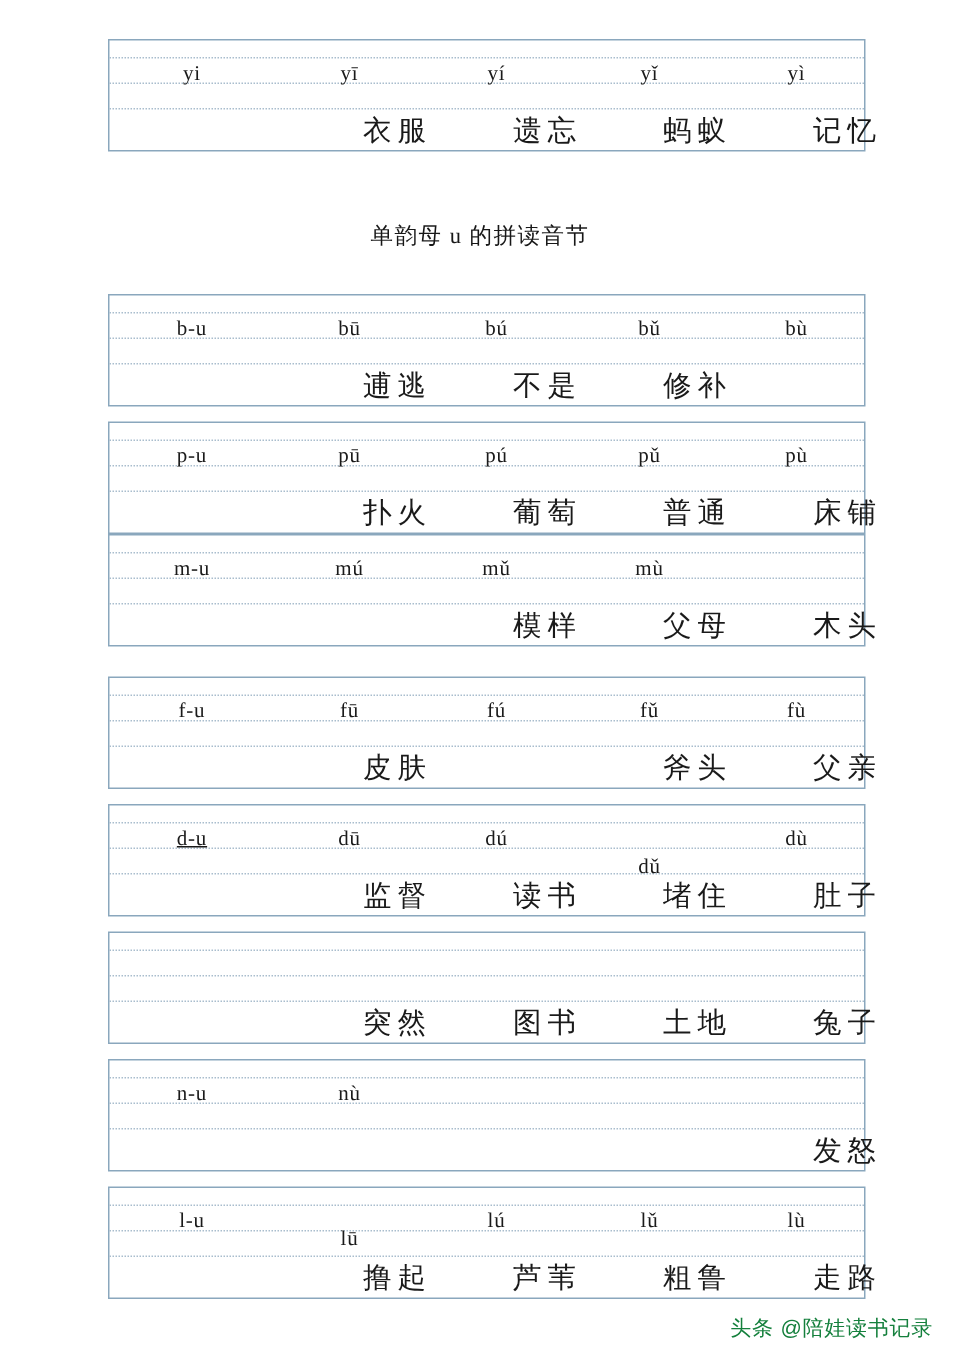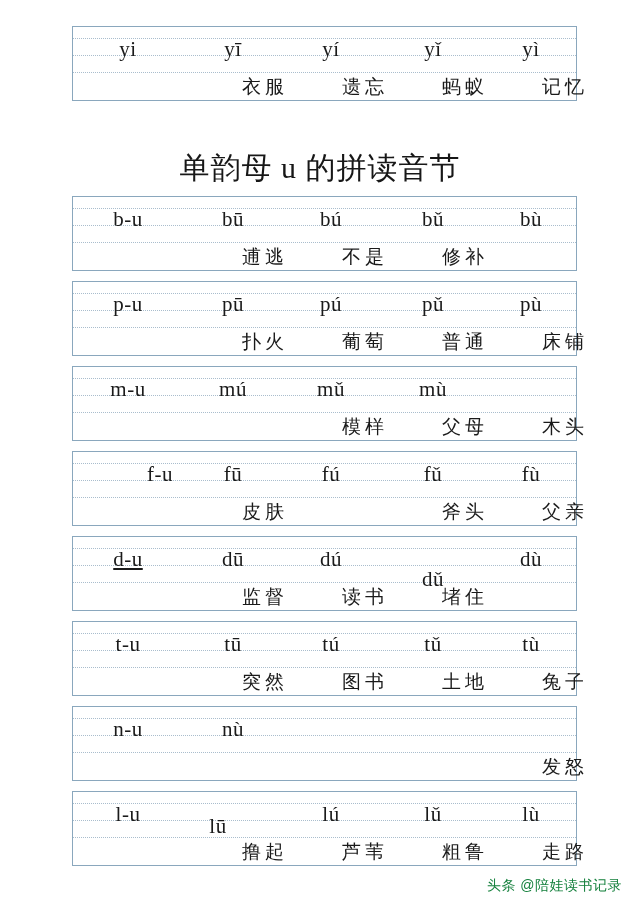--- a/index.html
+++ b/index.html
@@ -48,21 +48,21 @@
 
   
   .pinyin-line {
     position: absolute;
     left: 0;
     right: 0;
     top: 0;
     height: 45px;
     display: flex;
     align-items: center;
-    font-size: 21px;
+    font-size: 14px;
     letter-spacing: 0.5px;
     white-space: nowrap;
     pointer-events: none;
   }
   .syl {
     display: inline-block;
     text-align: center;
     font-family: "Liberation Serif", "DejaVu Serif", serif;
   }
 
@@ -83,21 +83,21 @@
     text-align: center;
     letter-spacing: 4px;
   }
 
   
   .section-title {
     position: absolute;
     left: 0;
     width: 640px;
     text-align: center;
-    font-size: 30px;
+    font-size: 15px;
     letter-spacing: 1px;
     color: #171717;
   }
 
   
   .watermark {
     position: absolute;
     right: 18px;
     bottom: 10px;
     font-size: 14px;
@@ -161,42 +161,42 @@
           <span class="syl" style="position: absolute; left: 315px; width: 90px;">pǔ</span>
           <span class="syl" style="position: absolute; left: 413px; width: 90px;">pù</span>
         </div>
         <div class="words-line">
           <span class="word" style="position: absolute; left: 142px; width: 100px;">扑火</span>
           <span class="word" style="position: absolute; left: 242px; width: 100px;">葡萄</span>
           <span class="word" style="position: absolute; left: 442px; width: 100px;">床铺</span>
           <span class="word" style="position: absolute; left: 342px; width: 100px;">普通</span>
         </div>
       </div>
-      <div class="row-box" style="top: 366px;">
+      <div class="row-box" style="top: 356px;">
         <div class="guide g1"></div>
         <div class="guide g2"></div>
         <div class="guide g3"></div>
         <div class="pinyin-line">
           <span class="syl" style="position: absolute; left: 10px; width: 90px;">m-u</span>
           <span class="syl" style="position: absolute; left: 115px; width: 90px;">mú</span>
           <span class="syl" style="position: absolute; left: 213px; width: 90px;">mǔ</span>
           <span class="syl" style="position: absolute; left: 315px; width: 90px;">mù</span>
         </div>
         <div class="words-line">
           <span class="word" style="position: absolute; left: 242px; width: 100px;">模样</span>
           <span class="word" style="position: absolute; left: 342px; width: 100px;">父母</span>
           <span class="word" style="position: absolute; left: 442px; width: 100px;">木头</span>
         </div>
       </div>
       <div class="row-box" style="top: 451px;">
         <div class="guide g1"></div>
         <div class="guide g2"></div>
         <div class="guide g3"></div>
         <div class="pinyin-line">
-          <span class="syl" style="position: absolute; left: 10px; width: 90px; text-align: right;">f-u</span>
+          <span class="syl" style="position: absolute; left: 10px; width: 90px;">f-u</span>
           <span class="syl" style="position: absolute; left: 115px; width: 90px;">fū</span>
           <span class="syl" style="position: absolute; left: 213px; width: 90px;">fú</span>
           <span class="syl" style="position: absolute; left: 315px; width: 90px;">fǔ</span>
           <span class="syl" style="position: absolute; left: 413px; width: 90px;">fù</span>
         </div>
         <div class="words-line">
           <span class="word" style="position: absolute; left: 142px; width: 100px;">皮肤</span>
           <span class="word" style="position: absolute; left: 342px; width: 100px;">斧头</span>
           <span class="word" style="position: absolute; left: 442px; width: 100px;">父亲</span>
         </div>
@@ -209,33 +209,27 @@
           <span class="syl" style="position: absolute; left: 10px; width: 90px; text-decoration: underline;">d-u</span>
           <span class="syl" style="position: absolute; left: 115px; width: 90px;">dū</span>
           <span class="syl" style="position: absolute; left: 213px; width: 90px;">dú</span>
           <span class="syl" style="position: absolute; left: 315px; width: 90px; margin-top: 39px;">dǔ</span>
           <span class="syl" style="position: absolute; left: 413px; width: 90px;">dù</span>
         </div>
         <div class="words-line">
           <span class="word" style="position: absolute; left: 142px; width: 100px;">监督</span>
           <span class="word" style="position: absolute; left: 242px; width: 100px;">读书</span>
           <span class="word" style="position: absolute; left: 342px; width: 100px;">堵住</span>
+          <span class="word" style="position: absolute; left: 442px; width: 100px;">肚子</span>
         </div>
       </div>
       <div class="row-box" style="top: 621px;">
         <div class="guide g1"></div>
         <div class="guide g2"></div>
         <div class="guide g3"></div>
-        <div class="pinyin-line">
-          <span class="syl" style="position: absolute; left: 10px; width: 90px;">t-u</span>
-          <span class="syl" style="position: absolute; left: 115px; width: 90px;">tū</span>
-          <span class="syl" style="position: absolute; left: 213px; width: 90px;">tú</span>
-          <span class="syl" style="position: absolute; left: 315px; width: 90px;">tǔ</span>
-          <span class="syl" style="position: absolute; left: 413px; width: 90px;">tù</span>
-        </div>
         <div class="words-line">
           <span class="word" style="position: absolute; left: 142px; width: 100px;">突然</span>
           <span class="word" style="position: absolute; left: 242px; width: 100px;">图书</span>
           <span class="word" style="position: absolute; left: 442px; width: 100px;">兔子</span>
           <span class="word" style="position: absolute; left: 342px; width: 100px;">土地</span>
         </div>
       </div>
       <div class="row-box" style="top: 706px;">
         <div class="guide g1"></div>
         <div class="guide g2"></div>
@@ -247,21 +241,21 @@
         <div class="words-line">
           <span class="word" style="position: absolute; left: 442px; width: 100px;">发怒</span>
         </div>
       </div>
       <div class="row-box" style="top: 791px;">
         <div class="guide g1"></div>
         <div class="guide g2"></div>
         <div class="guide g3"></div>
         <div class="pinyin-line">
           <span class="syl" style="position: absolute; left: 10px; width: 90px;">l-u</span>
-          <span class="syl" style="position: absolute; left: 100px; width: 90px; margin-top: 24px;">lū</span>
+          <span class="syl" style="position: absolute; left: 115px; width: 90px; margin-top: 24px;">lū</span>
           <span class="syl" style="position: absolute; left: 213px; width: 90px;">lú</span>
           <span class="syl" style="position: absolute; left: 315px; width: 90px;">lǔ</span>
           <span class="syl" style="position: absolute; left: 413px; width: 90px;">lù</span>
         </div>
         <div class="words-line">
           <span class="word" style="position: absolute; left: 142px; width: 100px;">撸起</span>
           <span class="word" style="position: absolute; left: 242px; width: 100px; font-family: Liberation Mono, monospace;">芦苇</span>
           <span class="word" style="position: absolute; left: 342px; width: 100px;">粗鲁</span>
           <span class="word" style="position: absolute; left: 442px; width: 100px;">走路</span>
         </div>

